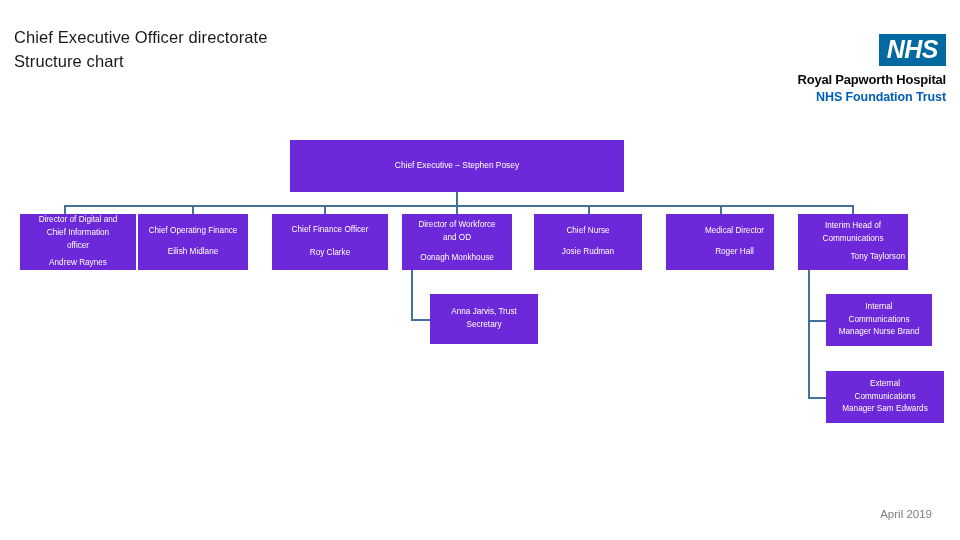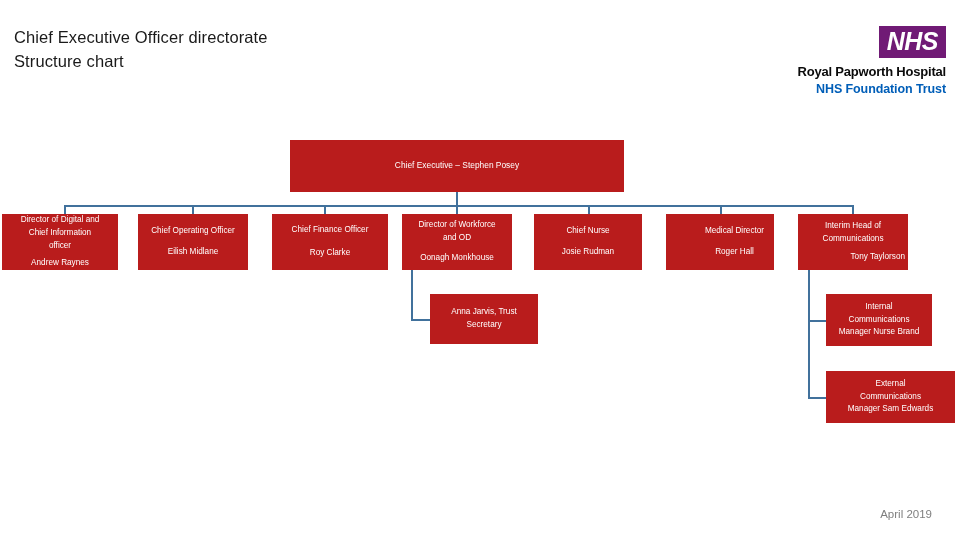--- a/index.html
+++ b/index.html
@@ -36,29 +36,30 @@
   #logo {
     position: absolute;
     right: 14px;
     top: 26px;
     width: 218px;
     height: 62px;
     text-align: right;
   }
   #nhs-badge {
     display: inline-block;
-    background: #701a75;
+    background: #0369a1;
     color: #ffffff;
     font-weight: bold;
     font-style: italic;
     font-size: 25px;
     line-height: 25px;
     padding: 3px 8px 4px 8px;
     letter-spacing: -0.5px;
     font-family: "Liberation Sans", sans-serif;
+    margin-top: 8px;
   }
   #logo-trust-name {
     display: block;
     margin-top: 3px;
     font-weight: bold;
     font-size: 13px;
     line-height: 21px;
     color: #0b0b0b;
     letter-spacing: -0.2px;
   }
@@ -67,52 +68,52 @@
     font-weight: bold;
     font-size: 12.5px;
     line-height: 14px;
     color: #005EB8;
     letter-spacing: -0.1px;
   }
 
   
   .node {
     position: absolute;
-    background: #b91c1c;
+    background: #6d28d9;
     color: #ffffff;
     box-sizing: border-box;
     display: flex;
     flex-direction: column;
     align-items: center;
     justify-content: center;
     text-align: center;
     font-size: 8.2px;
     line-height: 1.55;
     padding: 2px 3px;
   }
   .node .line { display: block; width: 100%; }
 
   #node-ceo {
     left: 290px; top: 140px; width: 334px; height: 52px;
     font-size: 8.4px;
   }
 
   .row2 { top: 214px; height: 56px; }
 
-  #node-digital   { left: 2px;   width: 116px; }
+  #node-digital   { left: 20px;   width: 116px; }
   #node-coo       { left: 138px; width: 110px; }
   #node-cfo       { left: 272px; width: 116px; }
   #node-workforce { left: 402px; width: 110px; }
   #node-nurse     { left: 534px; width: 108px; text-align: center; }
   #node-medical   { left: 666px; width: 108px; padding-left: 32px; }
   #node-comms     { left: 798px; width: 110px; }
 
   #node-secretary { left: 430px; top: 294px; width: 108px; height: 50px; }
   #node-internal  { left: 826px; top: 294px; width: 106px; height: 52px; }
-  #node-external  { left: 826px; top: 371px; width: 129px; height: 52px; }
+  #node-external  { left: 826px; top: 371px; width: 118px; height: 52px; }
 
   
   .conn {
     position: absolute;
     background: #41719C;
   }
   .v { width: 1.6px; }
   .h { height: 1.6px; }
 
   
@@ -164,21 +165,21 @@
   </div>
 
   <div class="node row2" id="node-digital">
     <span class="line">Director of Digital and</span>
     <span class="line">Chief Information</span>
     <span class="line">officer</span>
     <span class="line" style="margin-top:5px;">Andrew Raynes</span>
   </div>
 
   <div class="node row2" id="node-coo">
-    <span class="line">Chief Operating Officer</span>
+    <span class="line">Chief Operating Finance</span>
     <span class="line" style="margin-top:8px;">Eilish Midlane</span>
   </div>
 
   <div class="node row2" id="node-cfo">
     <span class="line">Chief Finance Officer</span>
     <span class="line" style="margin-top:10px;">Roy Clarke</span>
   </div>
 
   <div class="node row2" id="node-workforce">
     <span class="line">Director of Workforce</span>

